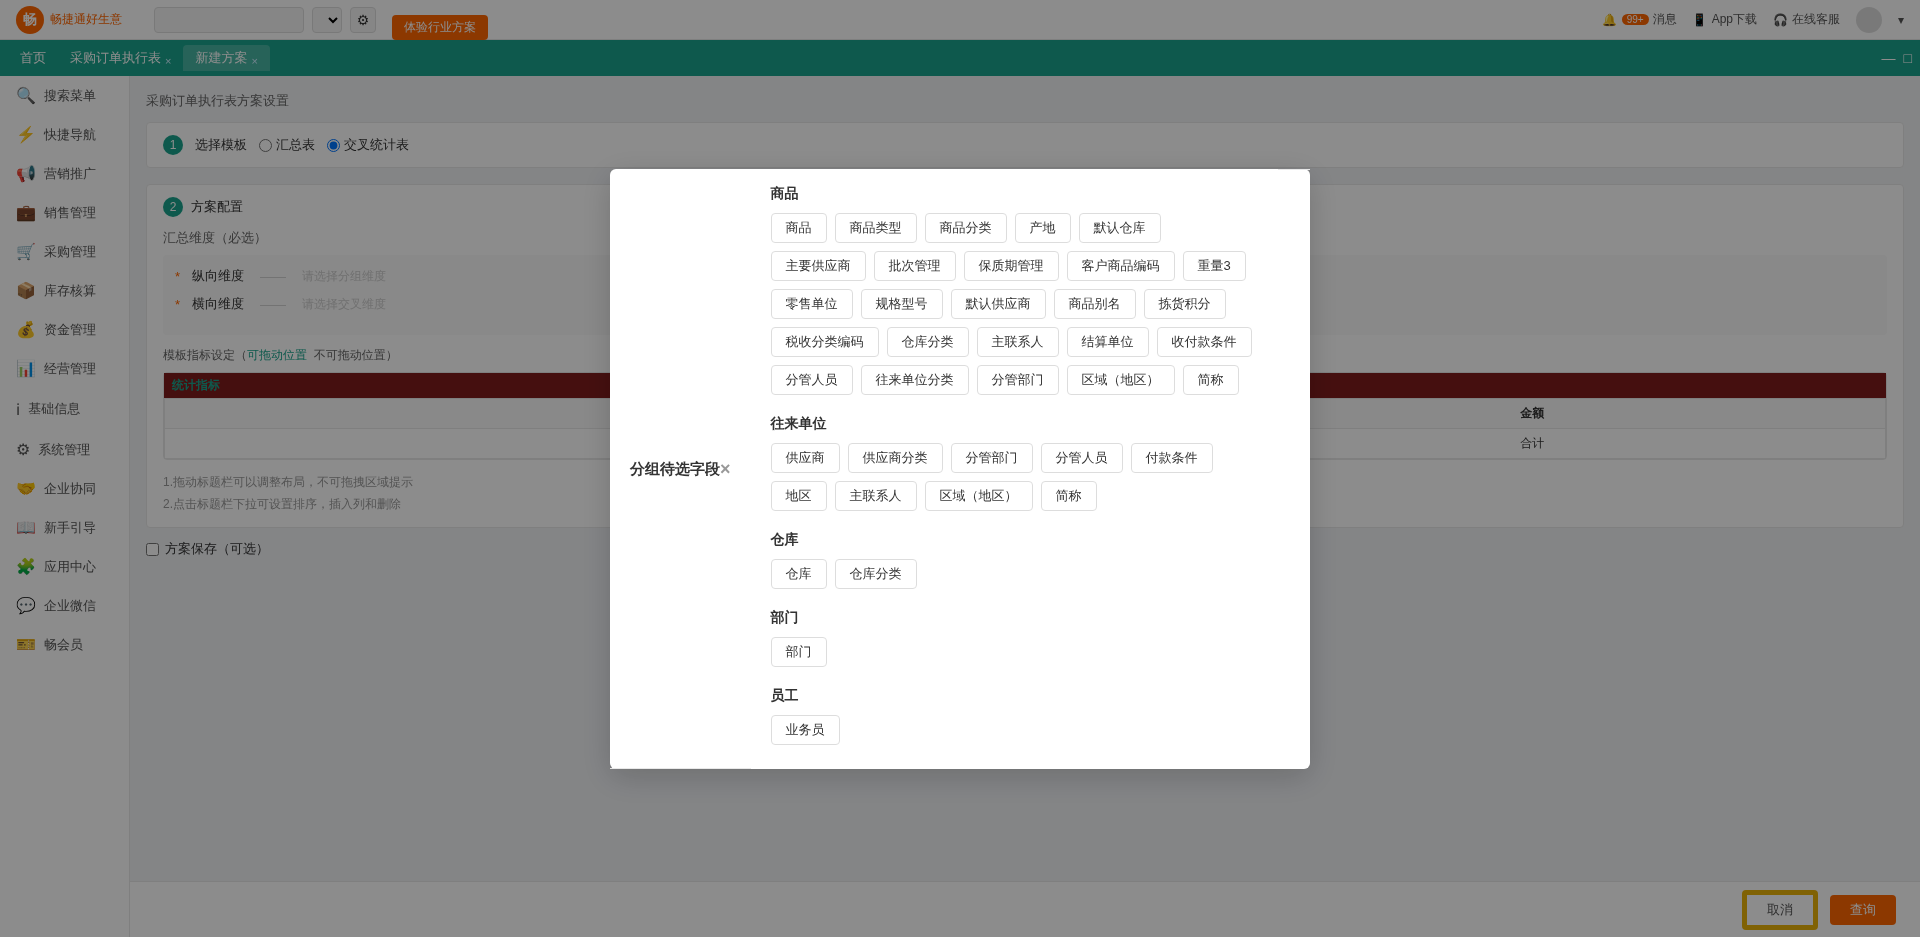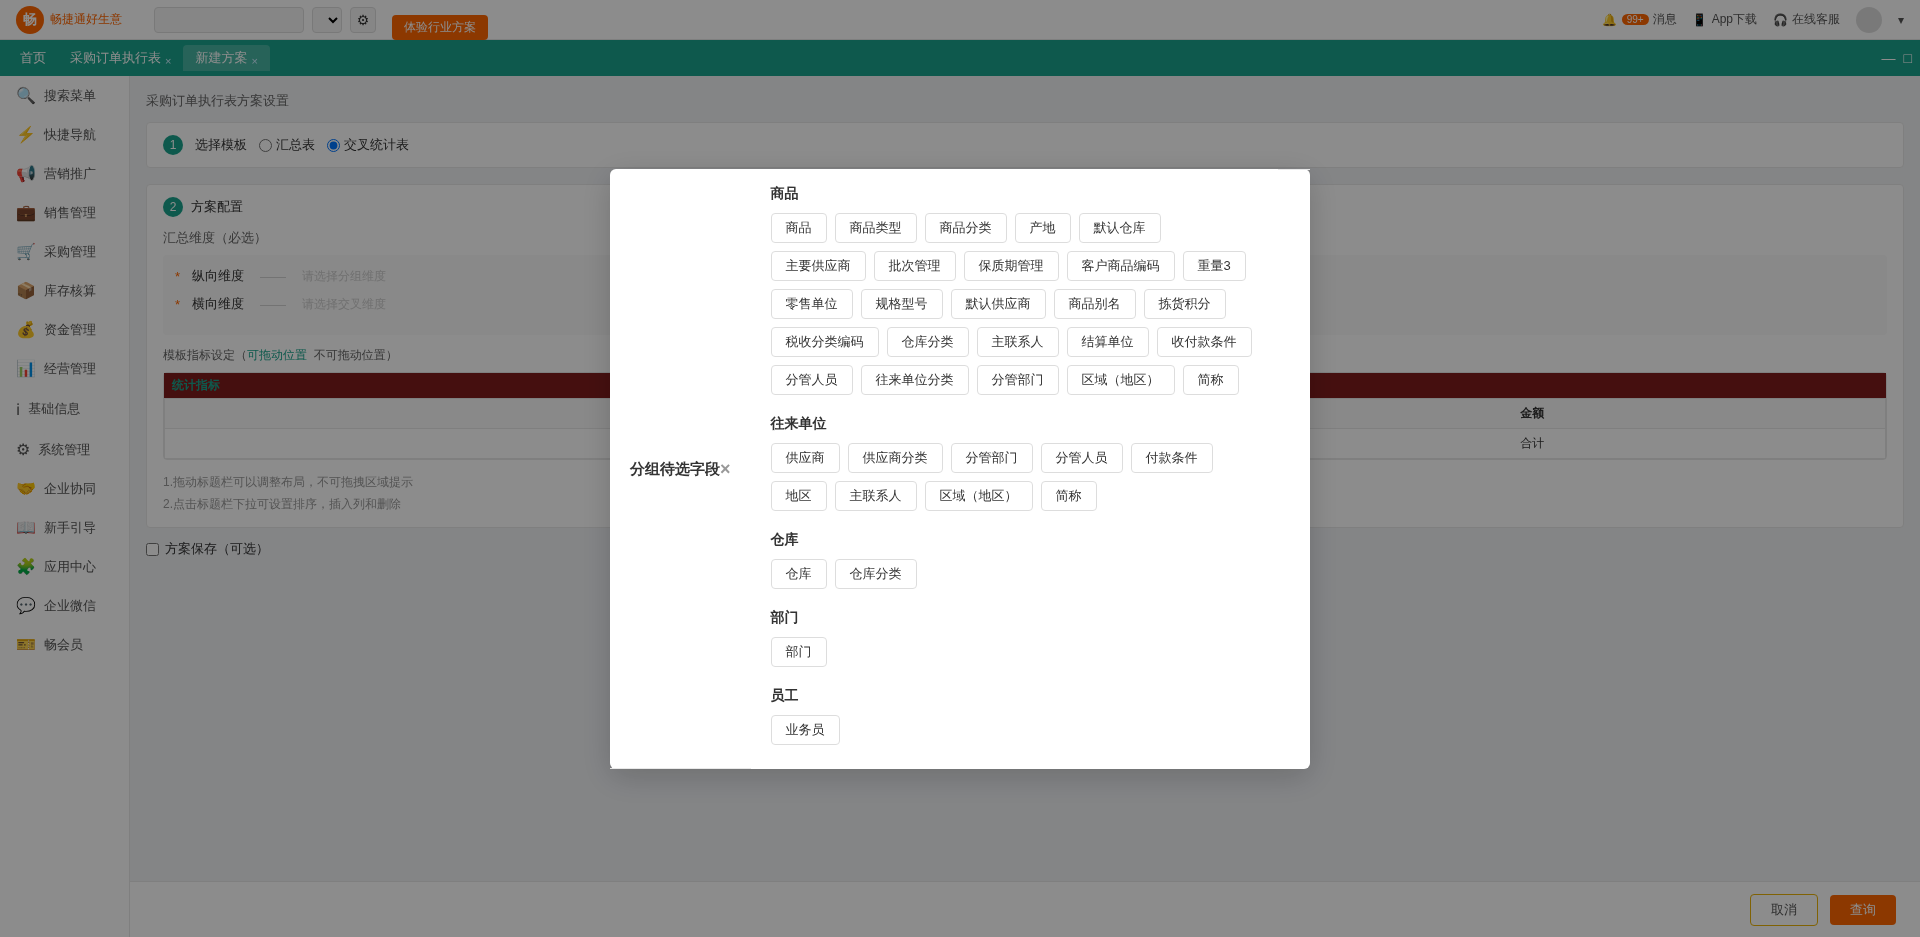--- a/index.html
+++ b/index.html
@@ -136,21 +136,21 @@
       height: 56px;
       background: #fff;
       border-top: 1px solid #e8e8e8;
       display: flex;
       align-items: center;
       justify-content: flex-end;
       padding: 0 24px;
       gap: 12px;
     }
     .btn-cancel {
-      padding: 6px 20px; border: 1px solid #eab308; border-radius: 4px;
+      padding: 6px 20px; border: 5px solid #eab308; border-radius: 4px;
       background: #fff; cursor: pointer; font-size: 13px; color: #555;
     }
     .btn-confirm {
       padding: 6px 20px; border: none; border-radius: 4px;
       background: #f60; cursor: pointer; font-size: 13px; color: #fff;
     }
 
     
     .modal-overlay {
       position: fixed; top: 0; left: 0; right: 0; bottom: 0;

